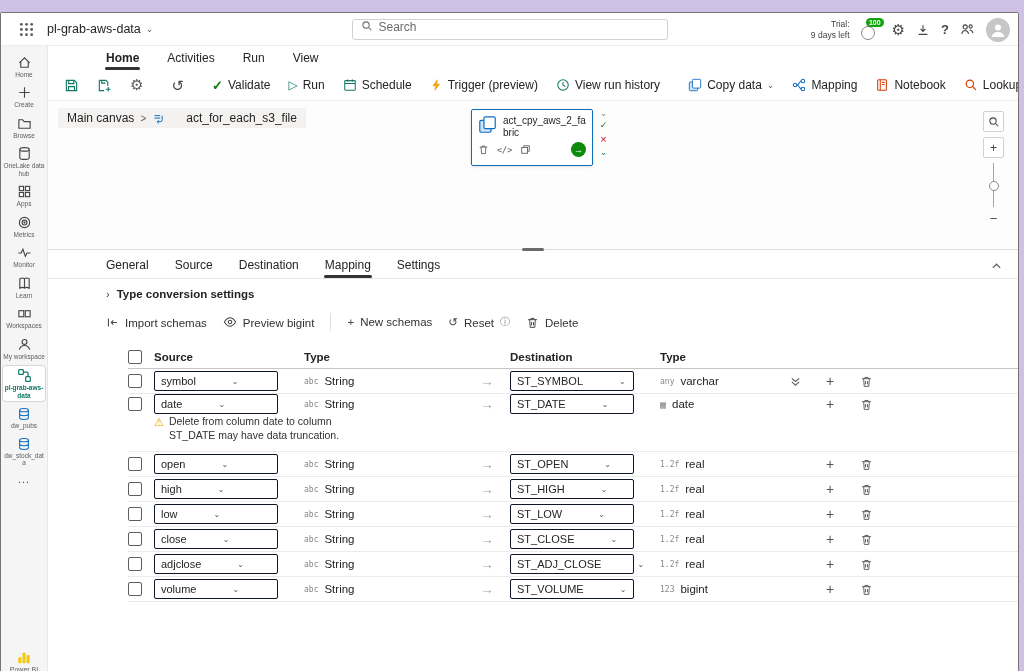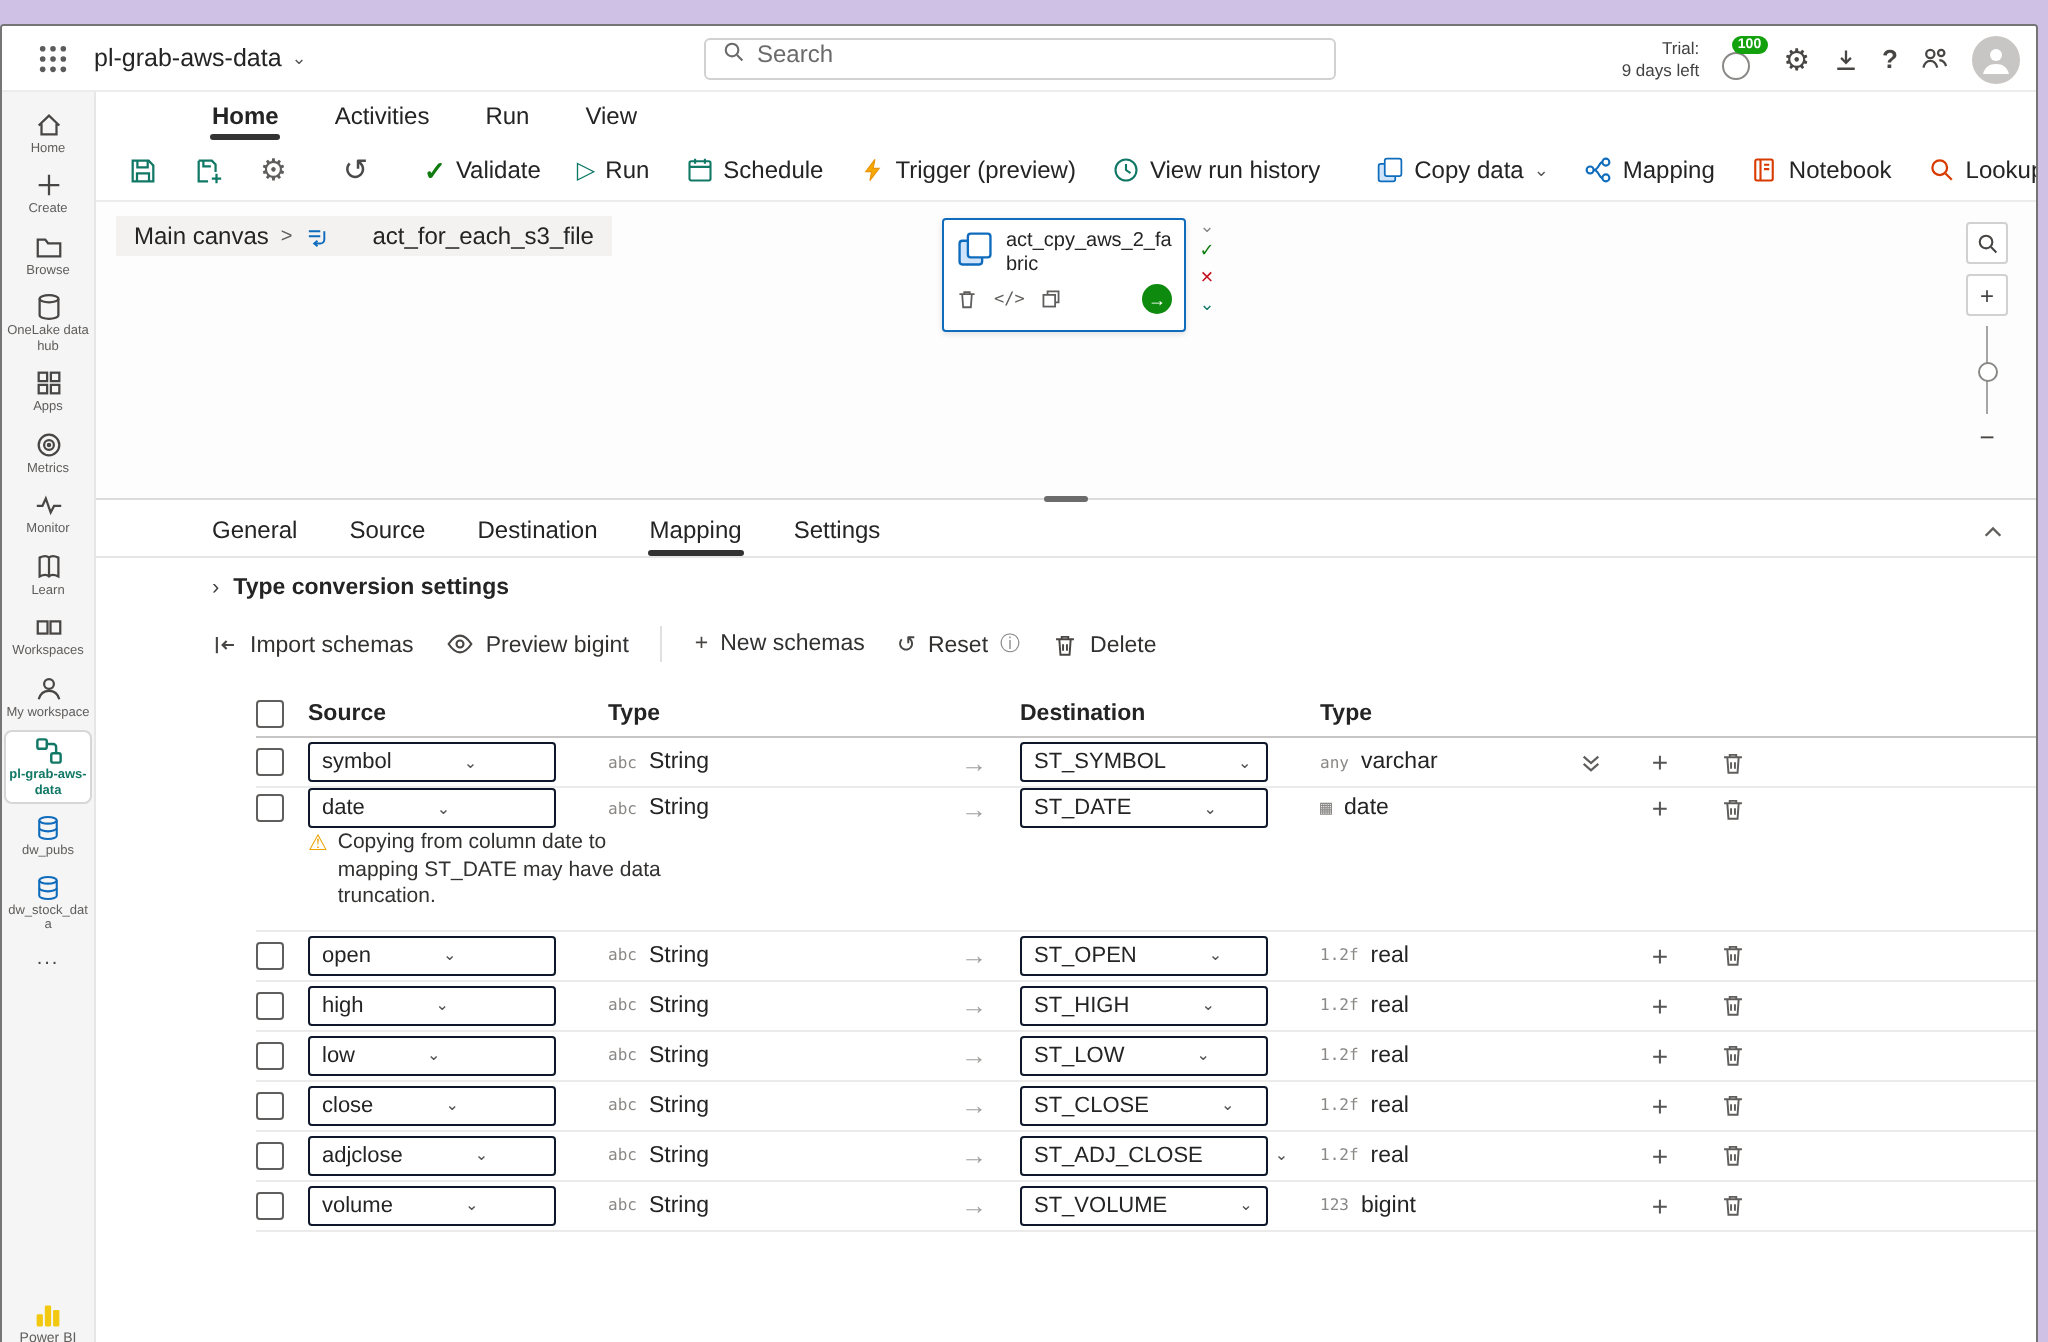--- a/index.html
+++ b/index.html
@@ -605,21 +605,21 @@
             <span></span>
             <span class="pluscell">+</span>
             <span class="trashcell">
                 <svg style="margin:0 auto" width="13" height="13" viewBox="0 0 16 16" fill="none" stroke="#605e5c" stroke-width="1.2">
                   <path d="M2.5 4.5h11M6 4.5V3h4v1.5M4.5 4.5l.7 9.5h5.6l.7-9.5M6.8 7.5v4M9.2 7.5v4"></path>
                 </svg>
               </span>
             <span></span>
             <span class="warnblock">
               <span class="warn-glyph">⚠</span>
-              <span>Copying from column date to mapping ST_DATE may have data truncation.</span>
+              <span>Delete from column date to column ST_DATE may have data truncation.</span>
             </span>
           </div>
 
           <div class="trow rowline">
             <span class="cb"></span>
             <span class="dd">
                 <span>open</span>
                 <span class="caret">⌄</span>
               </span>
             <span class="typecell">

